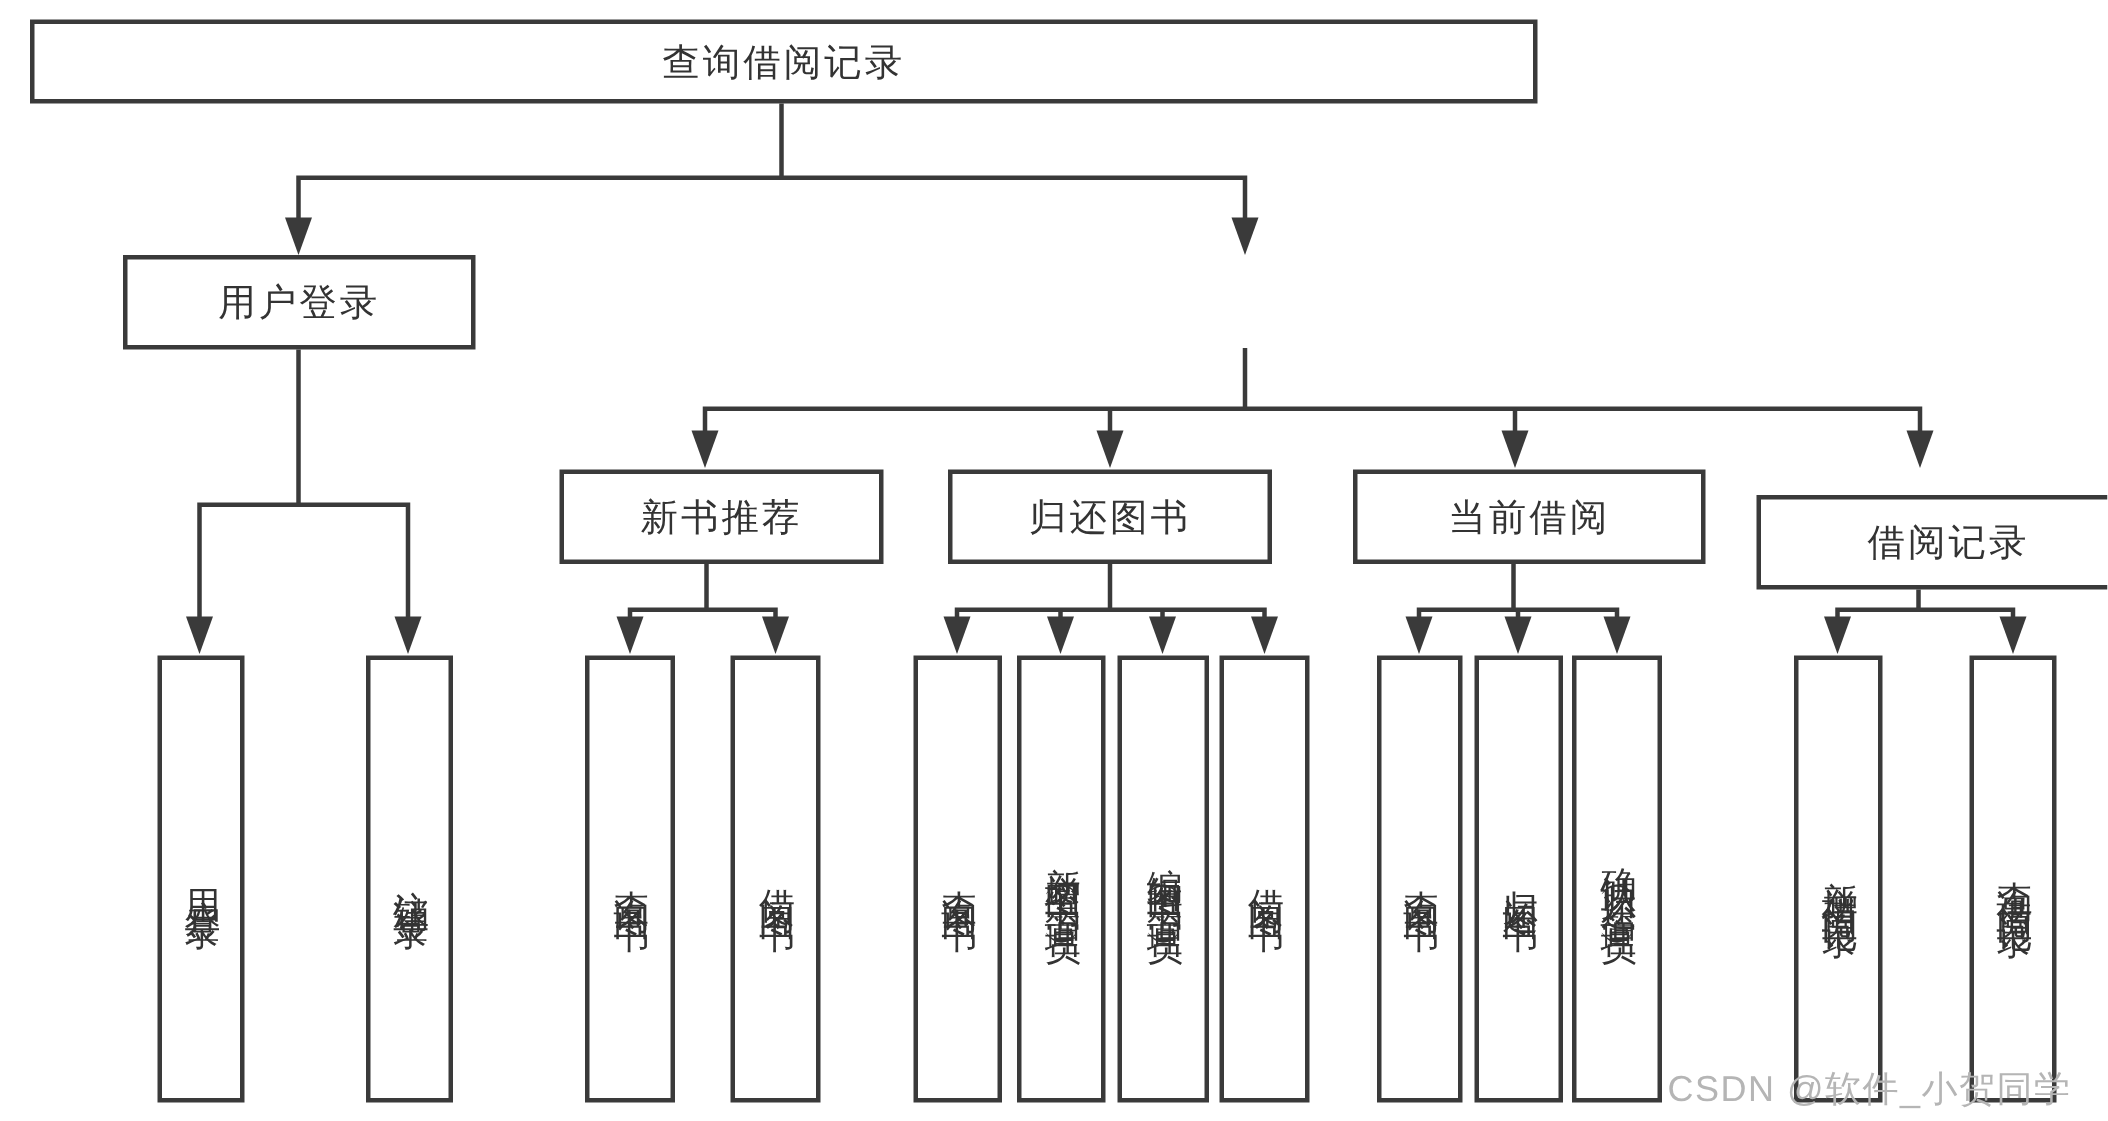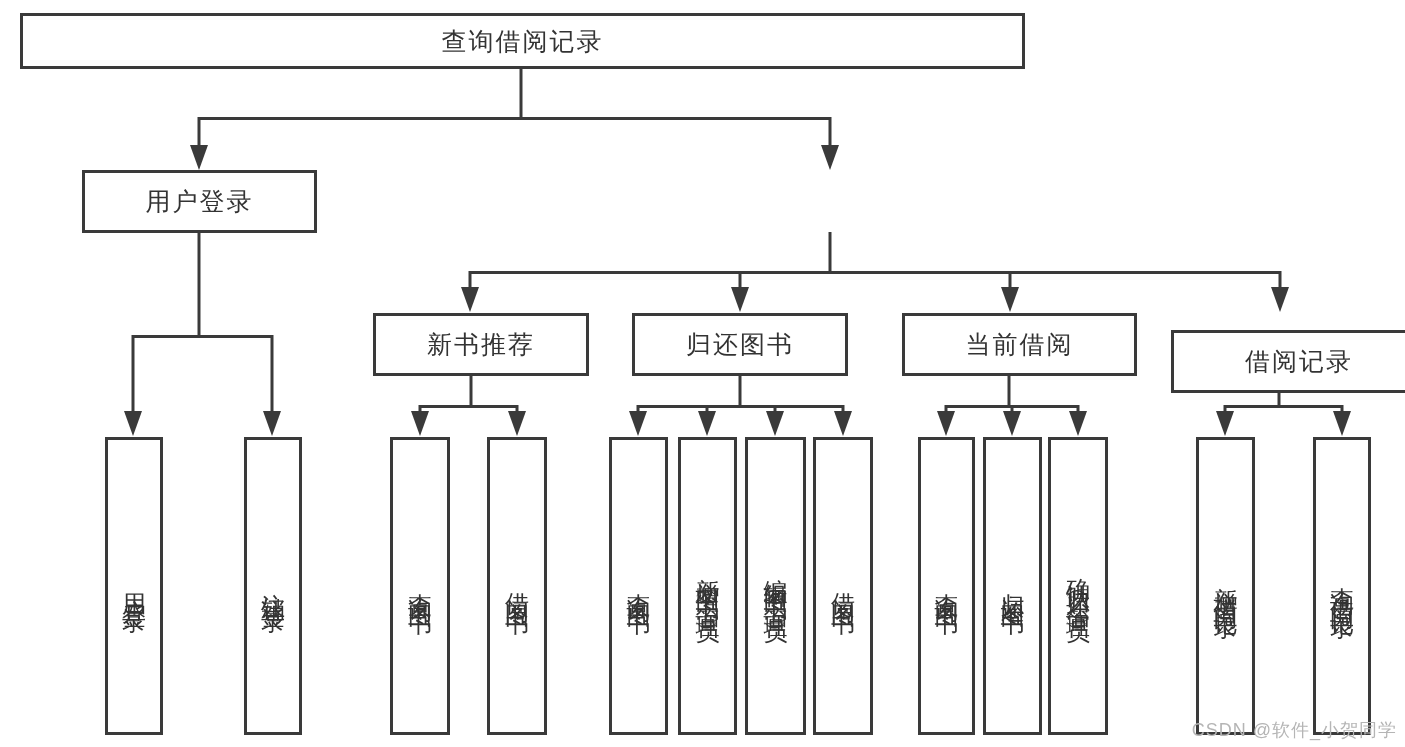--- a/index.html
+++ b/index.html
@@ -17,22 +17,22 @@
     border:3px solid var(--color-line,#3a3a3a);
     display:flex;align-items:center;justify-content:center;
   }
   .hbox{font-size:25px;letter-spacing:2px;white-space:nowrap;}
   .vbox{
     writing-mode:vertical-rl;
     font-size:24px;letter-spacing:6px;line-height:1;
     top:437px;height:298px;
   }
   .watermark{
-    position:absolute;right:8px;bottom:5px;z-index:5;
-    font-size:18px;letter-spacing:1px;
+    position:absolute;right:24px;bottom:5px;z-index:5;
+    font-size:24px;letter-spacing:1px;
     color:var(--color-watermark,#b5b5b5);
   }
 </style>
 </head>
 <body>
 
 <div class="canvas">
 
   <svg class="connectors" width="1405" height="747" viewBox="0 0 1405 747">
 

